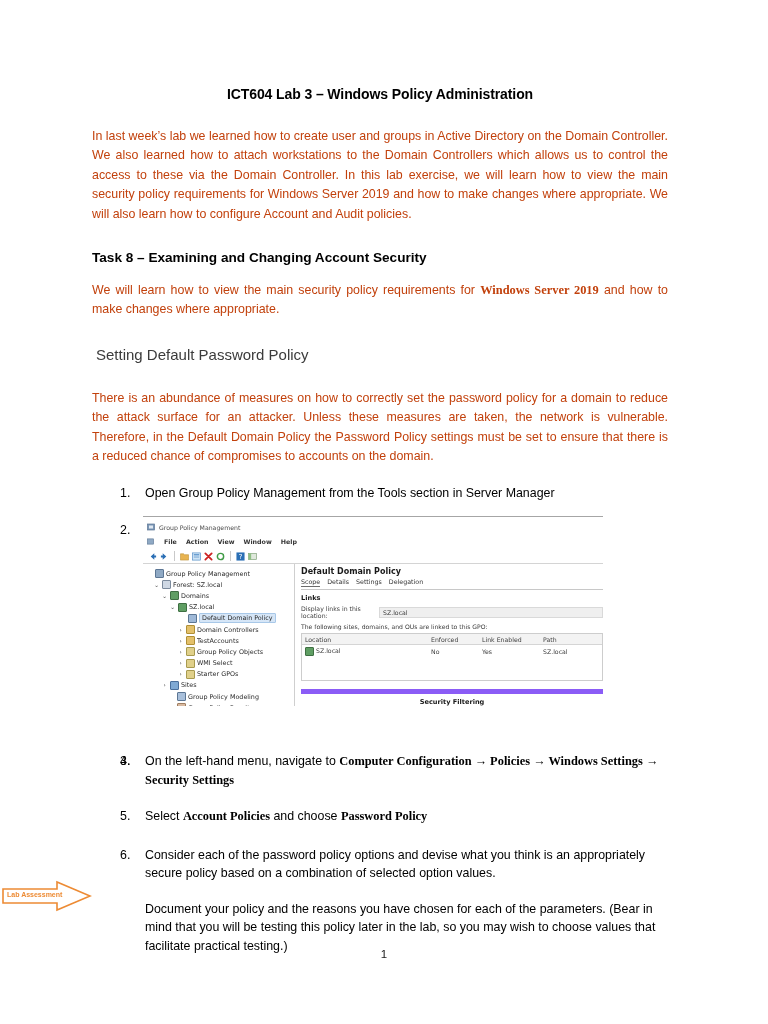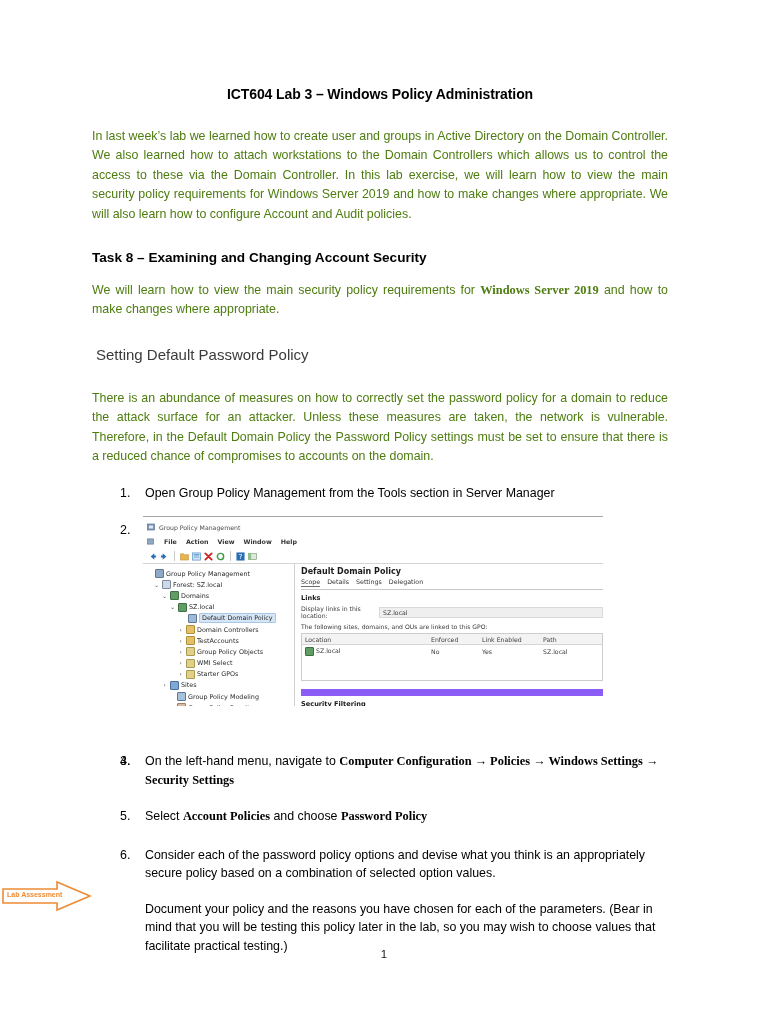--- a/index.html
+++ b/index.html
@@ -36,21 +36,21 @@
     padding-top: 86px;
     letter-spacing: -0.1px;
   }
 
   
   .para {
     font-size: 12.4px;
     line-height: 19.4px;
     text-align: justify;
     margin: 0;
-    color: #4d7c0f;
+    color: #c2410c;
   }
   .para.intro { margin-top: 25px; }
 
   .h2 {
     font-size: 13.6px;
     font-weight: bold;
     margin: 0;
     padding-top: 26px;
   }
   .para.after-h2 { margin-top: 16px; }
@@ -208,21 +208,21 @@
     height: 46px;
   }
   .gpm-table .thead {
     display: flex; background: #f3f3f3; border-bottom: 1px solid #d5d5d5;
   }
   .gpm-table .thead div, .gpm-table .trow div { padding: 1.5px 3px; }
   .c1 { width: 120px; } .c2 { width: 45px; } .c3 { width: 55px; } .c4 { flex: 1; }
   .gpm-table .trow { display: flex; align-items: center; }
   .sec-filter {
     font-size: 6.6px; font-weight: bold; color: #1a1a1a;
-    margin-top: 8px; border-top: 7px solid #8b5cf6; padding-top: 4px;
+    margin-top: 8px; border-top: 5px solid #8b5cf6; padding-top: 4px; text-align: center;
   }
 
   
   .lab-arrow {
     position: absolute;
     left: 2px;
     top: 880px;
     width: 90px;
     height: 32px;
   }

